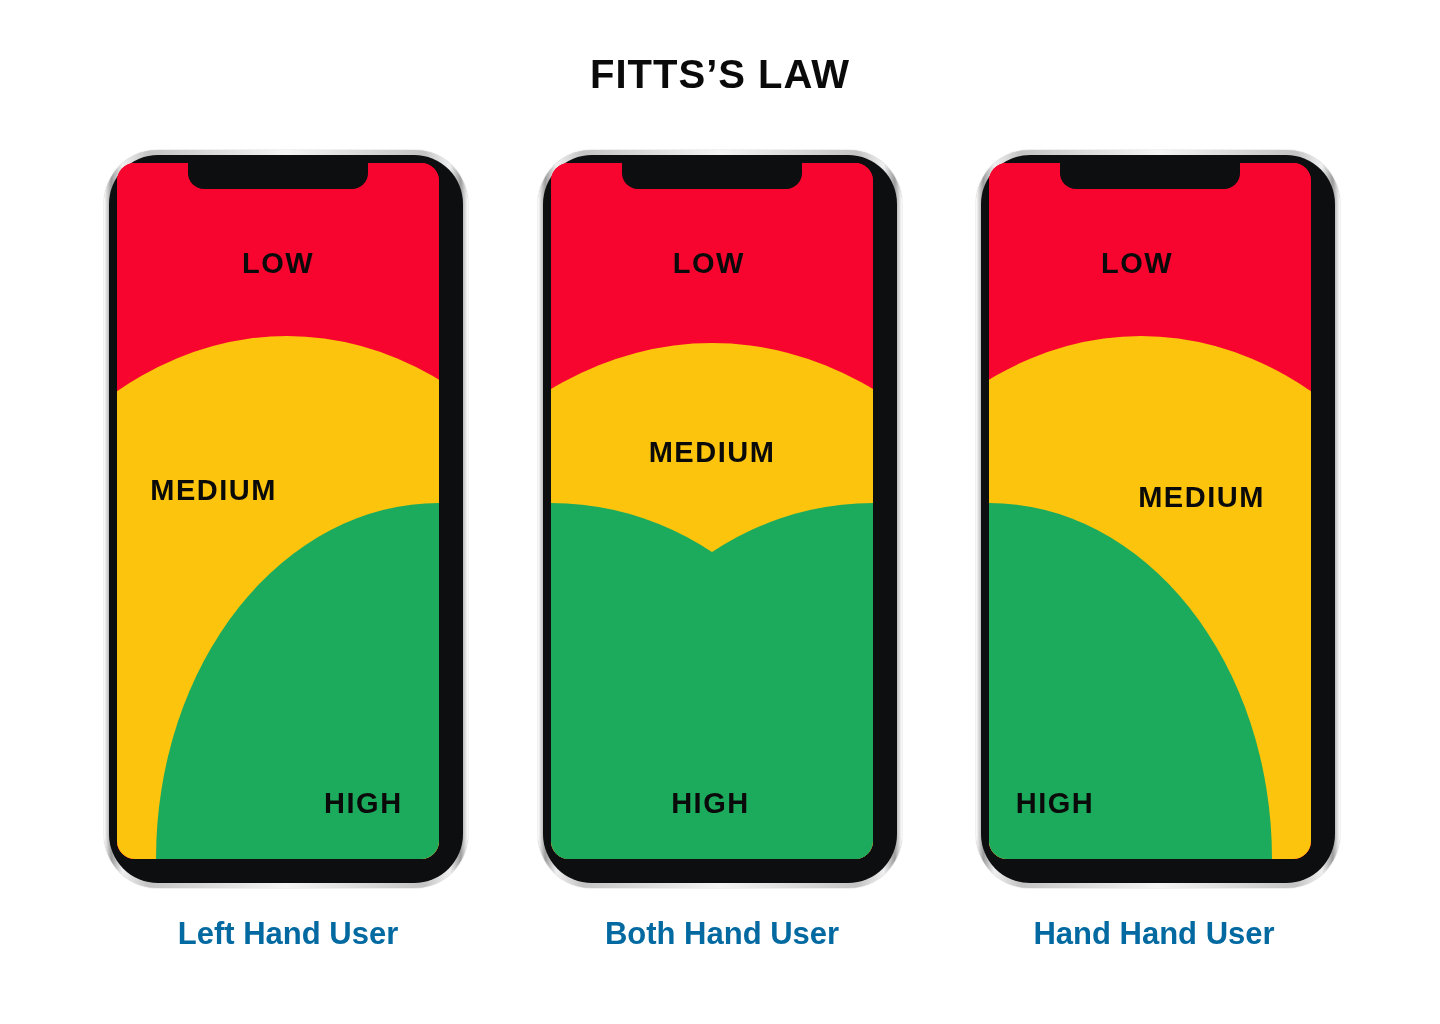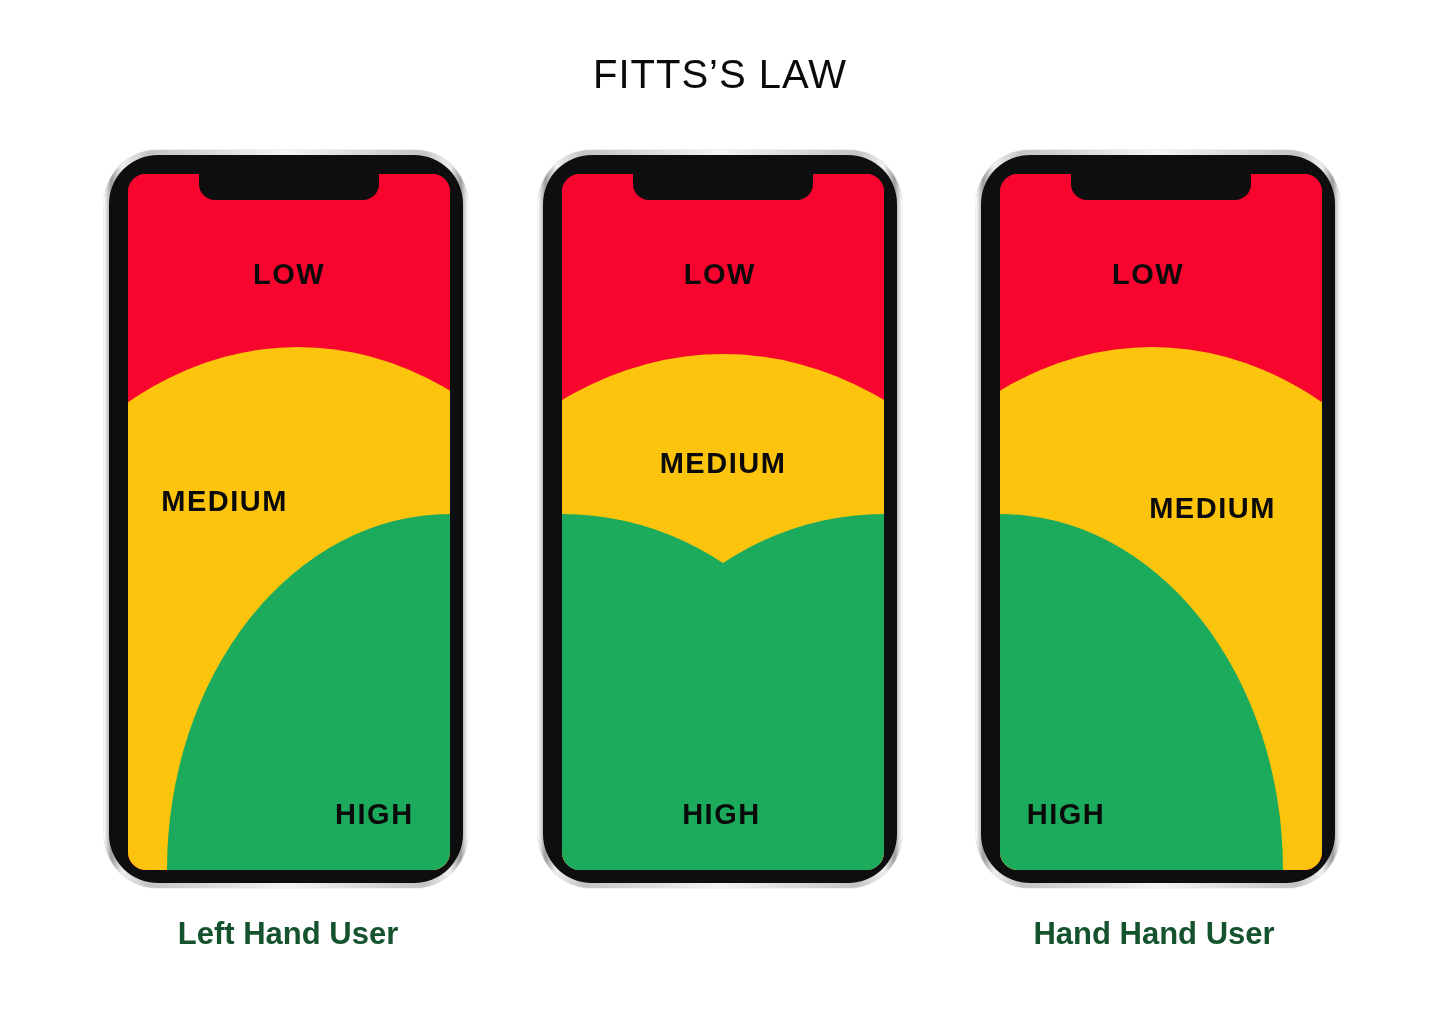--- a/index.html
+++ b/index.html
@@ -17,21 +17,21 @@
   }
 
   
   .title {
     position: absolute;
     top: 52px;
     left: 0;
     width: 100%;
     text-align: center;
     font-size: 40px;
-    font-weight: normal;
+    font-weight: bold;
     letter-spacing: 1px;
     color: #0a0a0a;
   }
 
   
   .phone {
     position: absolute;
     top: 150px;
     width: 364px;
     height: 738px;
@@ -46,21 +46,21 @@
   .phone-1 { left: 104px; }
   .phone-2 { left: 538px; }
   .phone-3 { left: 976px; }
 
   .bezel {
     width: 100%;
     height: 100%;
     box-sizing: border-box;
     background: #0d0e10;
     border-radius: 49px;
-    padding: 19px;
+    padding: 8px;
   }
   .screen {
     position: relative;
     width: 322px;
     height: 696px;
     border-radius: 18px;
     overflow: hidden;
     background: #f8052f;
   }
   .zones-svg {
@@ -105,21 +105,21 @@
   .phone-3 .label-high   { left: 20.5%; top: 92%; }
 
   
   .caption {
     position: absolute;
     top: 916px;
     width: 364px;
     text-align: center;
     font-size: 31px;
     font-weight: bold;
-    color: #14532d;
+    color: #0369a1;
   }
   .caption-1 { left: 106px; }
   .caption-2 { left: 540px; }
   .caption-3 { left: 972px; }
 </style>
 </head>
 <body>
 
 <div class="canvas">
 
@@ -168,15 +168,16 @@
         </svg>
         <div class="notch"></div>
         <span class="zone-label label-low">LOW</span>
         <span class="zone-label label-medium">MEDIUM</span>
         <span class="zone-label label-high">HIGH</span>
       </div>
     </div>
   </div>
 
   <div class="caption caption-1">Left Hand User</div>
+  <div class="caption caption-2">Both Hand User</div>
   <div class="caption caption-3">Hand Hand User</div>
 
 </div>
 
 </body></html>

